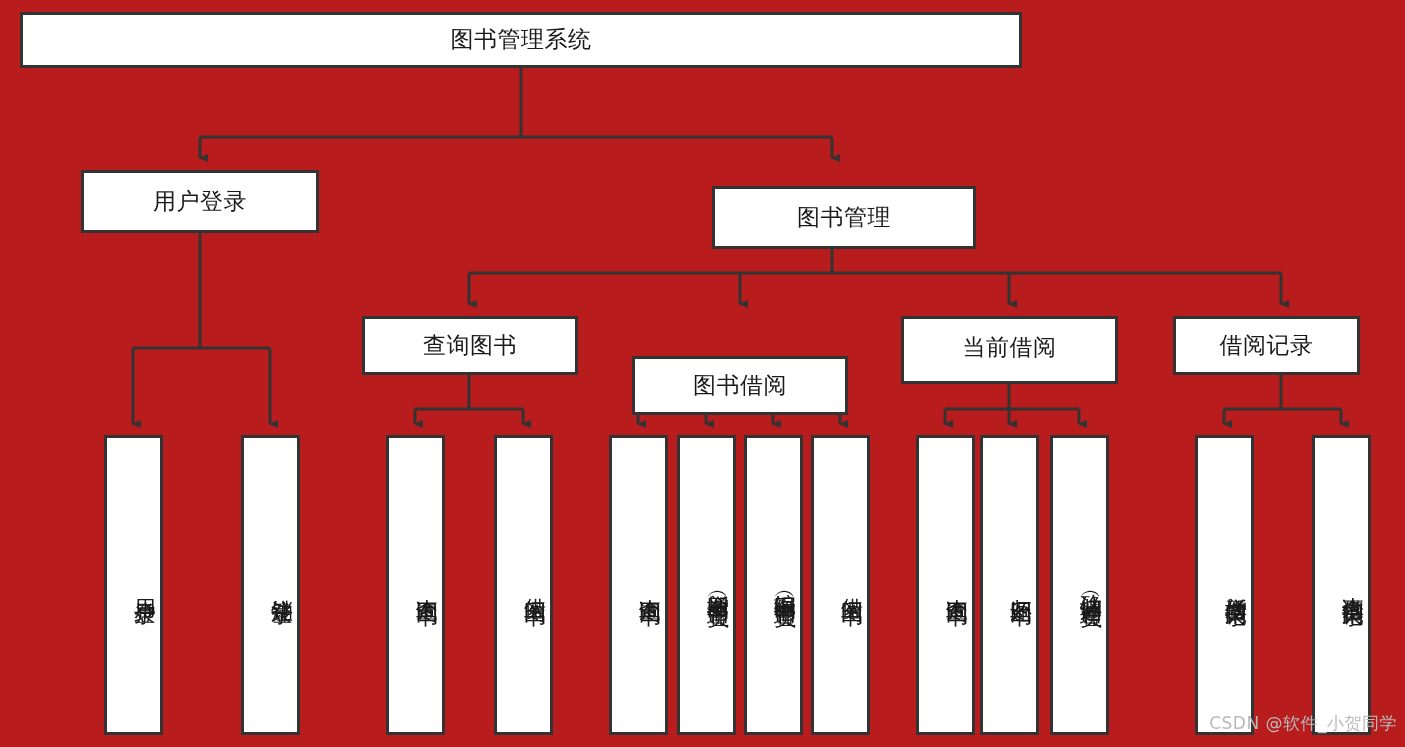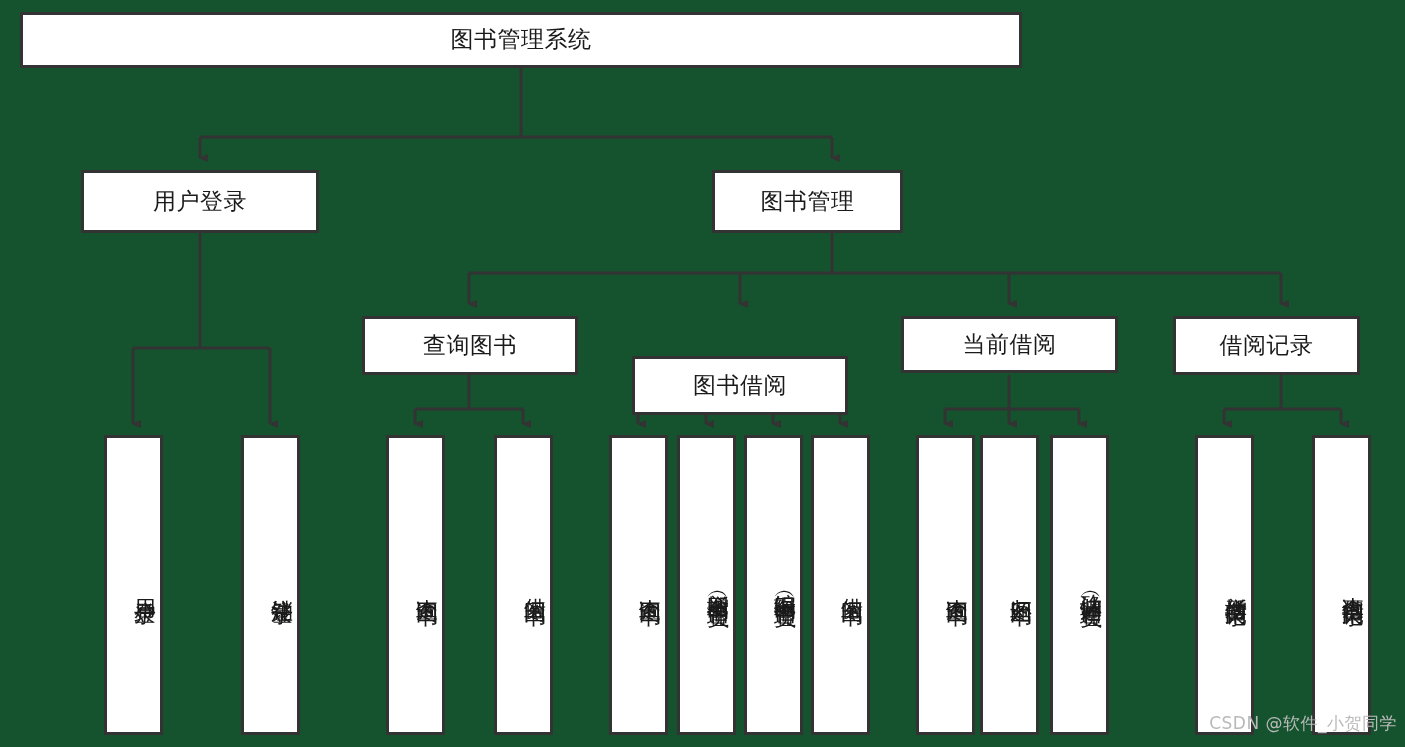--- a/index.html
+++ b/index.html
@@ -8,21 +8,21 @@
     padding: 0;
     background: #ffffff;
   }
   body {
     font-family: "DejaVu Sans", "Liberation Sans", sans-serif;
   }
   #diagram-root {
     position: relative;
     width: 1405px;
     height: 747px;
-    background: #14532d;
+    background: #b91c1c;
     overflow: hidden;
   }
   #connector-layer {
     position: absolute;
     left: 0;
     top: 0;
     width: 1405px;
     height: 747px;
     pointer-events: none;
   }
@@ -121,27 +121,27 @@
       <path d="M1224,409 L1341,409"></path>
       <path d="M1224,409 L1224,424" marker-end="url(#arrowhead)"></path>
       <path d="M1341,409 L1341,424" marker-end="url(#arrowhead)"></path>
     </g>
   </svg>
 
   <div class="node horizontal node-root" style="left:20px; top:12px; width:1002px; height:56px;">图书管理系统</div>
 
   <div class="node horizontal" style="left:81px; top:170px; width:238px; height:63px;">用户登录</div>
 
-  <div class="node horizontal" style="left:712px; top:170px; width:191px; height:63px;">图书管理</div>
+  <div class="node horizontal" style="left:712px; top:186px; width:264px; height:63px;">图书管理</div>
 
   <div class="node horizontal" style="left:362px; top:316px; width:216px; height:59px;">查询图书</div>
 
   <div class="node horizontal" style="left:632px; top:316px; width:216px; height:59px;margin-top:40px;">图书借阅</div>
 
-  <div class="node horizontal" style="left:901px; top:316px; width:217px; height:57px;">当前借阅</div>
+  <div class="node horizontal" style="left:901px; top:316px; width:217px; height:68px;font-family:Liberation Mono, monospace;">当前借阅</div>
 
   <div class="node horizontal" style="left:1173px; top:316px; width:187px; height:59px;">借阅记录</div>
 
   <div class="node vertical" style="left:104px; top:435px; width:59px; height:300px;">用户登录</div>
 
   <div class="node vertical" style="left:241px; top:435px; width:59px; height:300px;">注销登录</div>
 
   <div class="node vertical" style="left:386px; top:435px; width:59px; height:300px;">查询图书</div>
 
   <div class="node vertical" style="left:494px; top:435px; width:59px; height:300px;">借阅图书</div>

